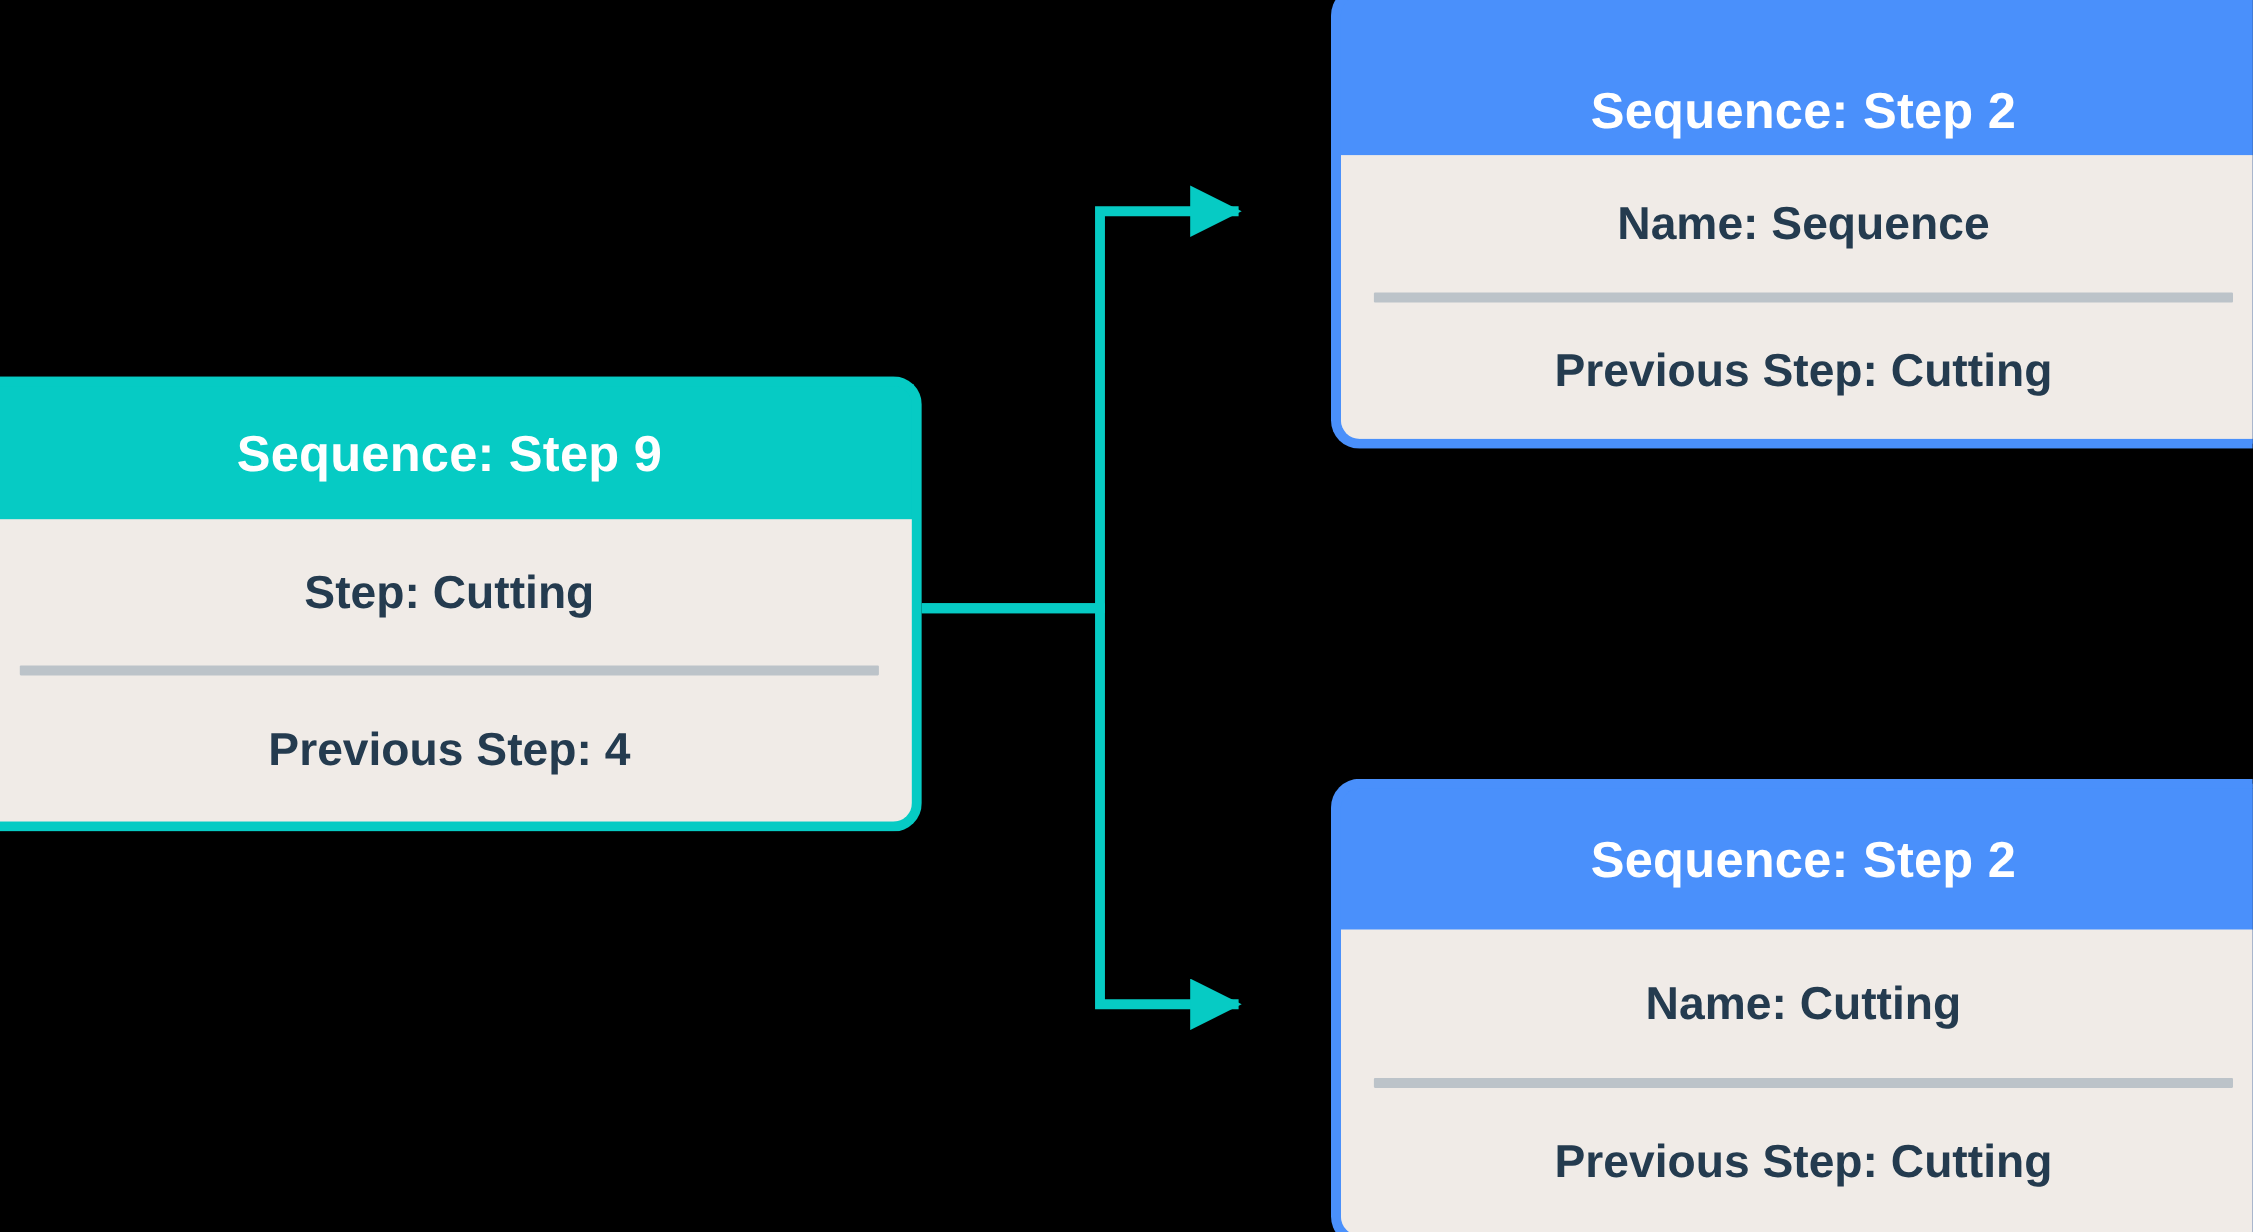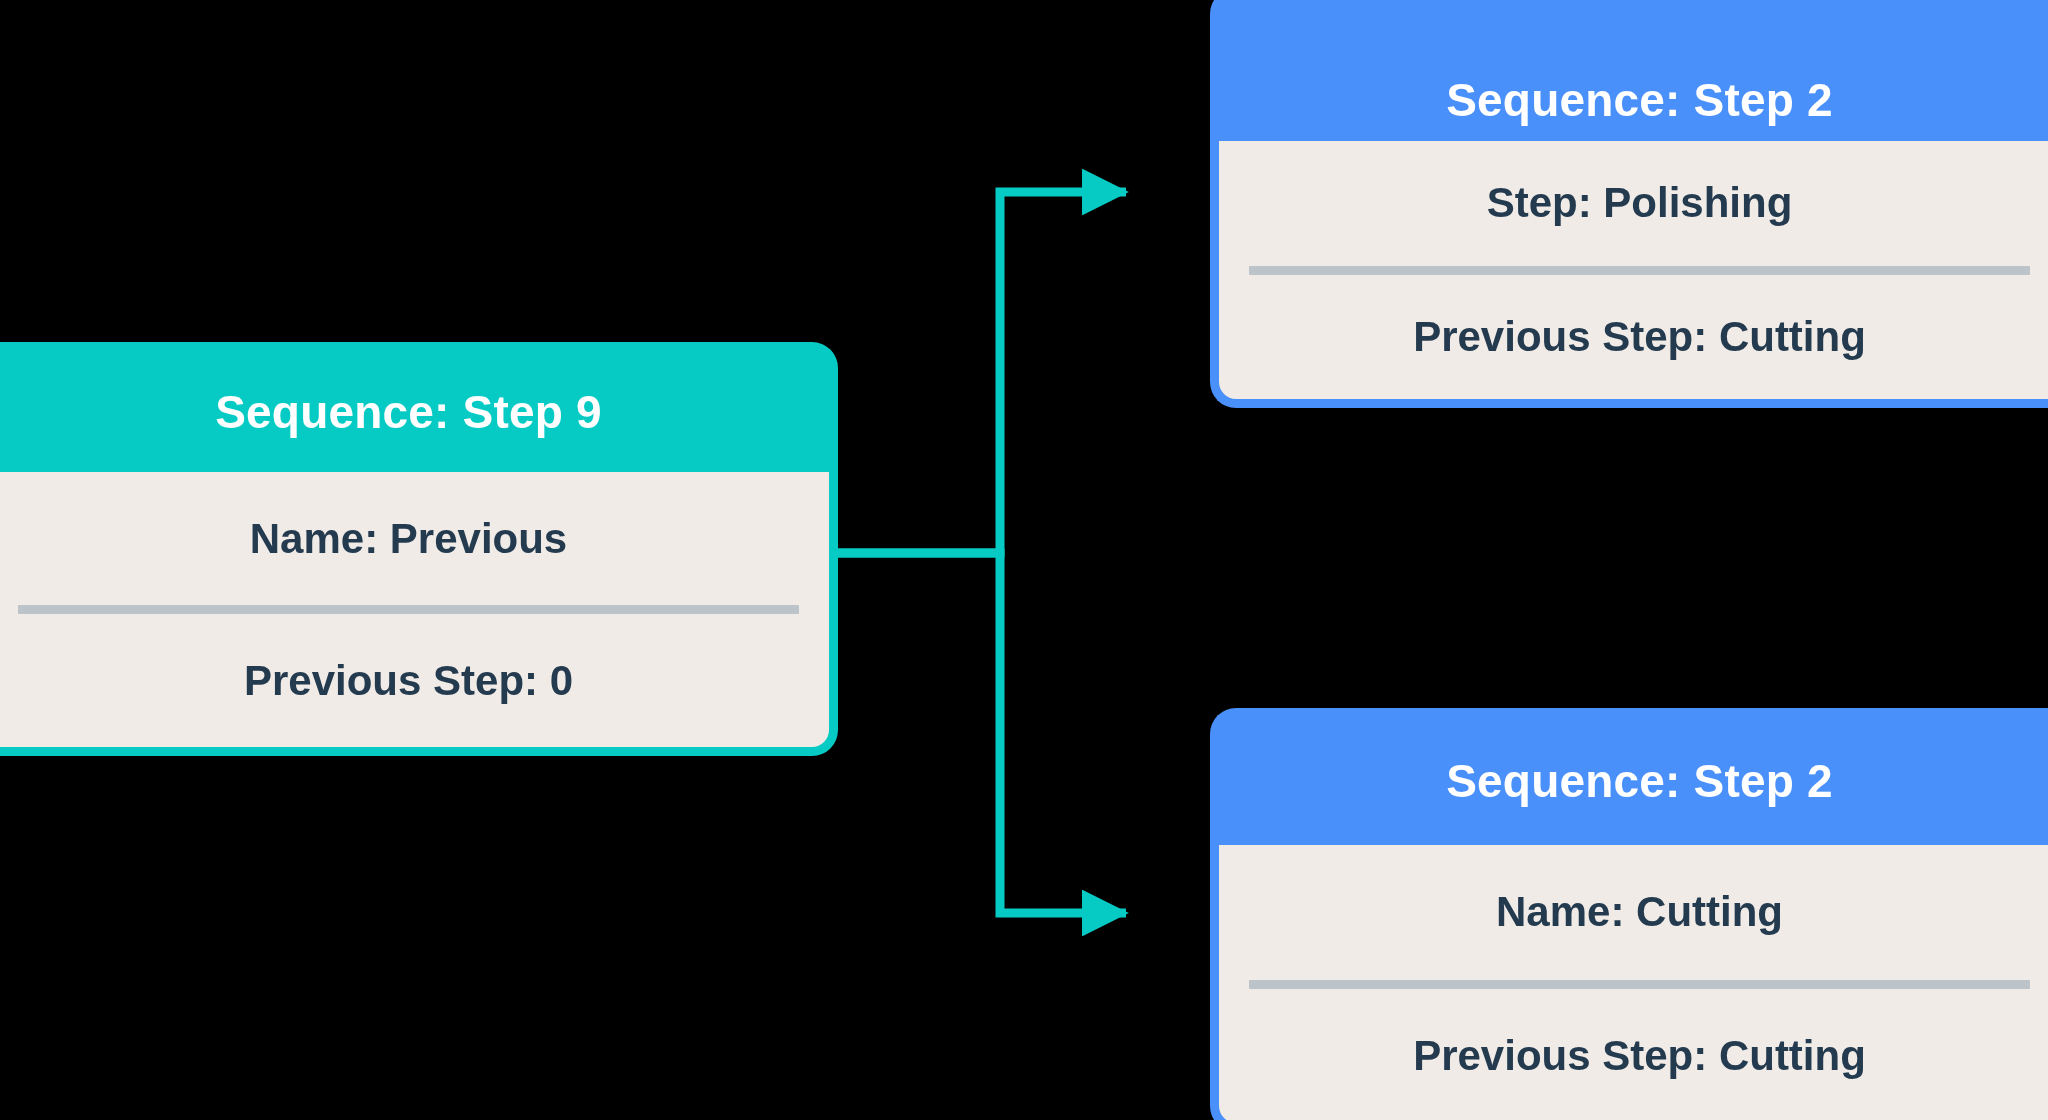--- a/index.html
+++ b/index.html
@@ -132,36 +132,36 @@
 
     <path d="M 838 553 L 1000 553 L 1000 913 L 1126 913" fill="none" stroke="#06CBC4" stroke-width="9" stroke-linecap="butt" stroke-linejoin="miter" marker-end="url(#arrow-teal)"></path>
   </svg>
 
   <div class="card" id="card-step1">
     <div class="card-header">
       <span>Sequence: Step 9</span>
     </div>
     <div class="card-body">
       <div class="card-row">
-        <span>Name: Previous</span>
+        <span>Step: Cutting</span>
       </div>
       <div class="card-divider"></div>
       <div class="card-row">
-        <span>Previous Step: 0</span>
+        <span>Previous Step: 4</span>
       </div>
     </div>
   </div>
 
   <div class="card card-blue" id="card-step2-polishing">
     <div class="card-header">
       <span>Sequence: Step 2</span>
     </div>
     <div class="card-body">
       <div class="card-row">
-        <span>Step: Polishing</span>
+        <span>Name: Sequence</span>
       </div>
       <div class="card-divider"></div>
       <div class="card-row">
         <span>Previous Step: Cutting</span>
       </div>
     </div>
   </div>
 
   <div class="card card-blue" id="card-step2-drying">
     <div class="card-header">

